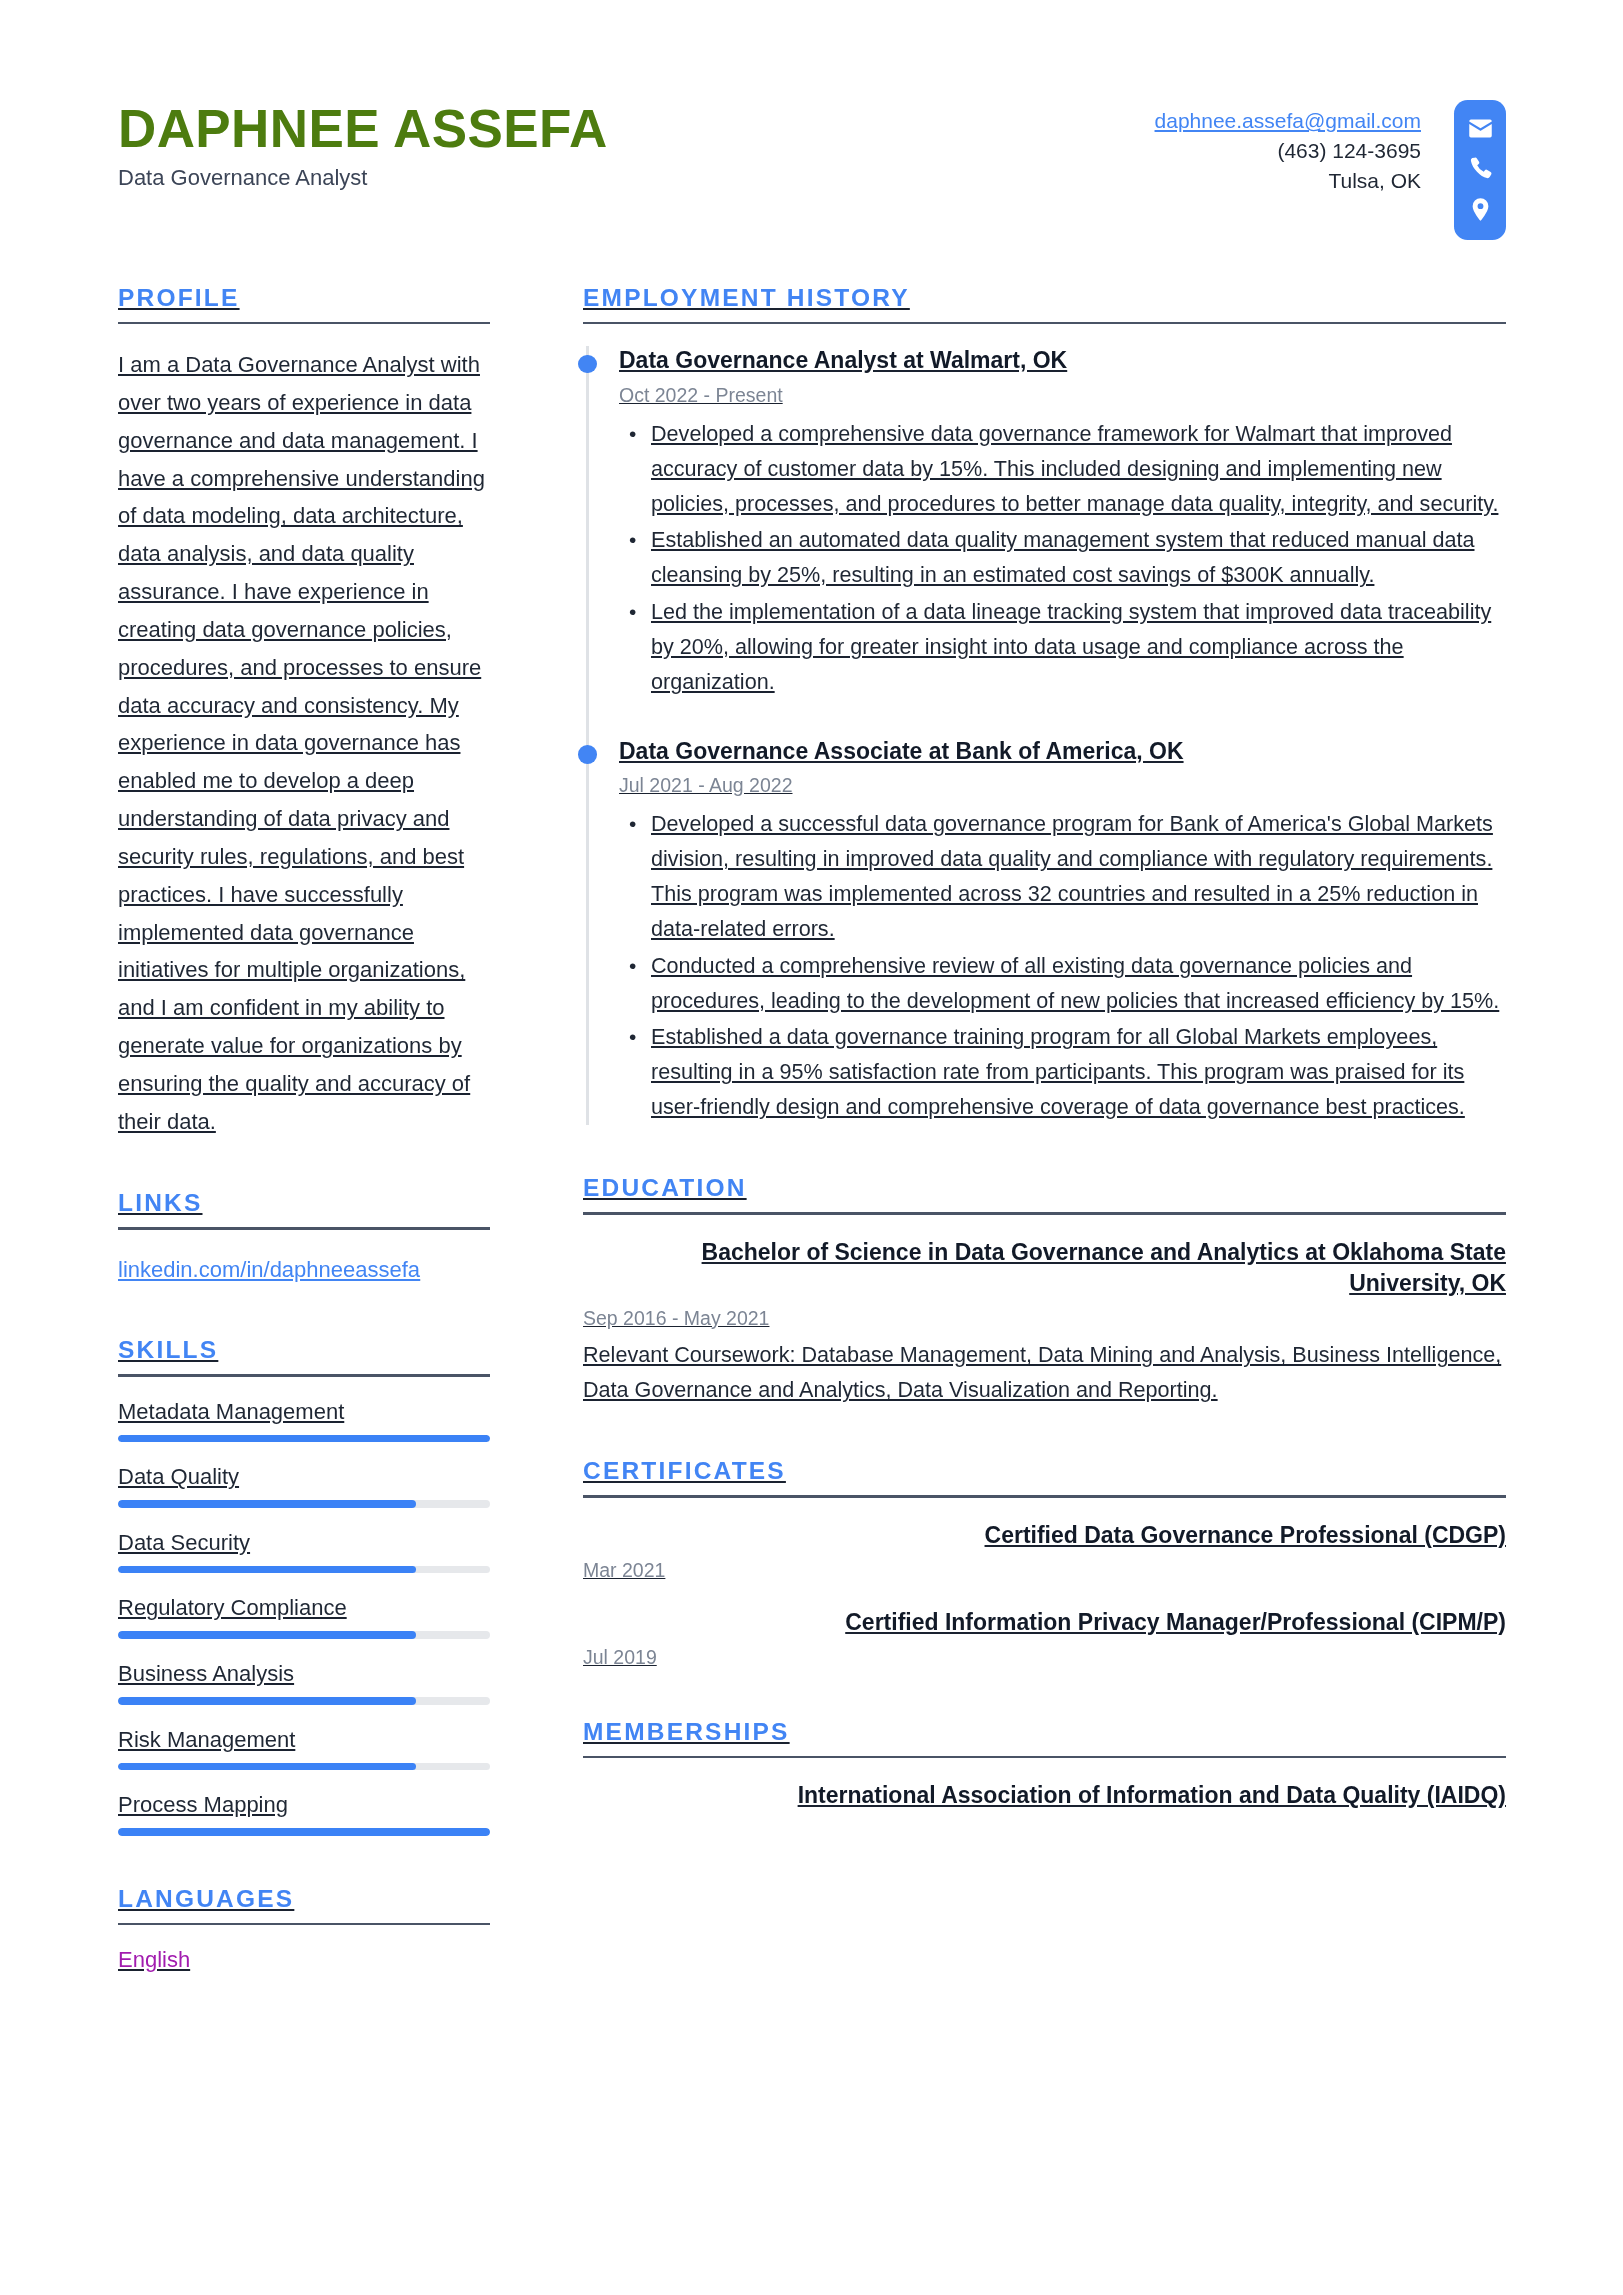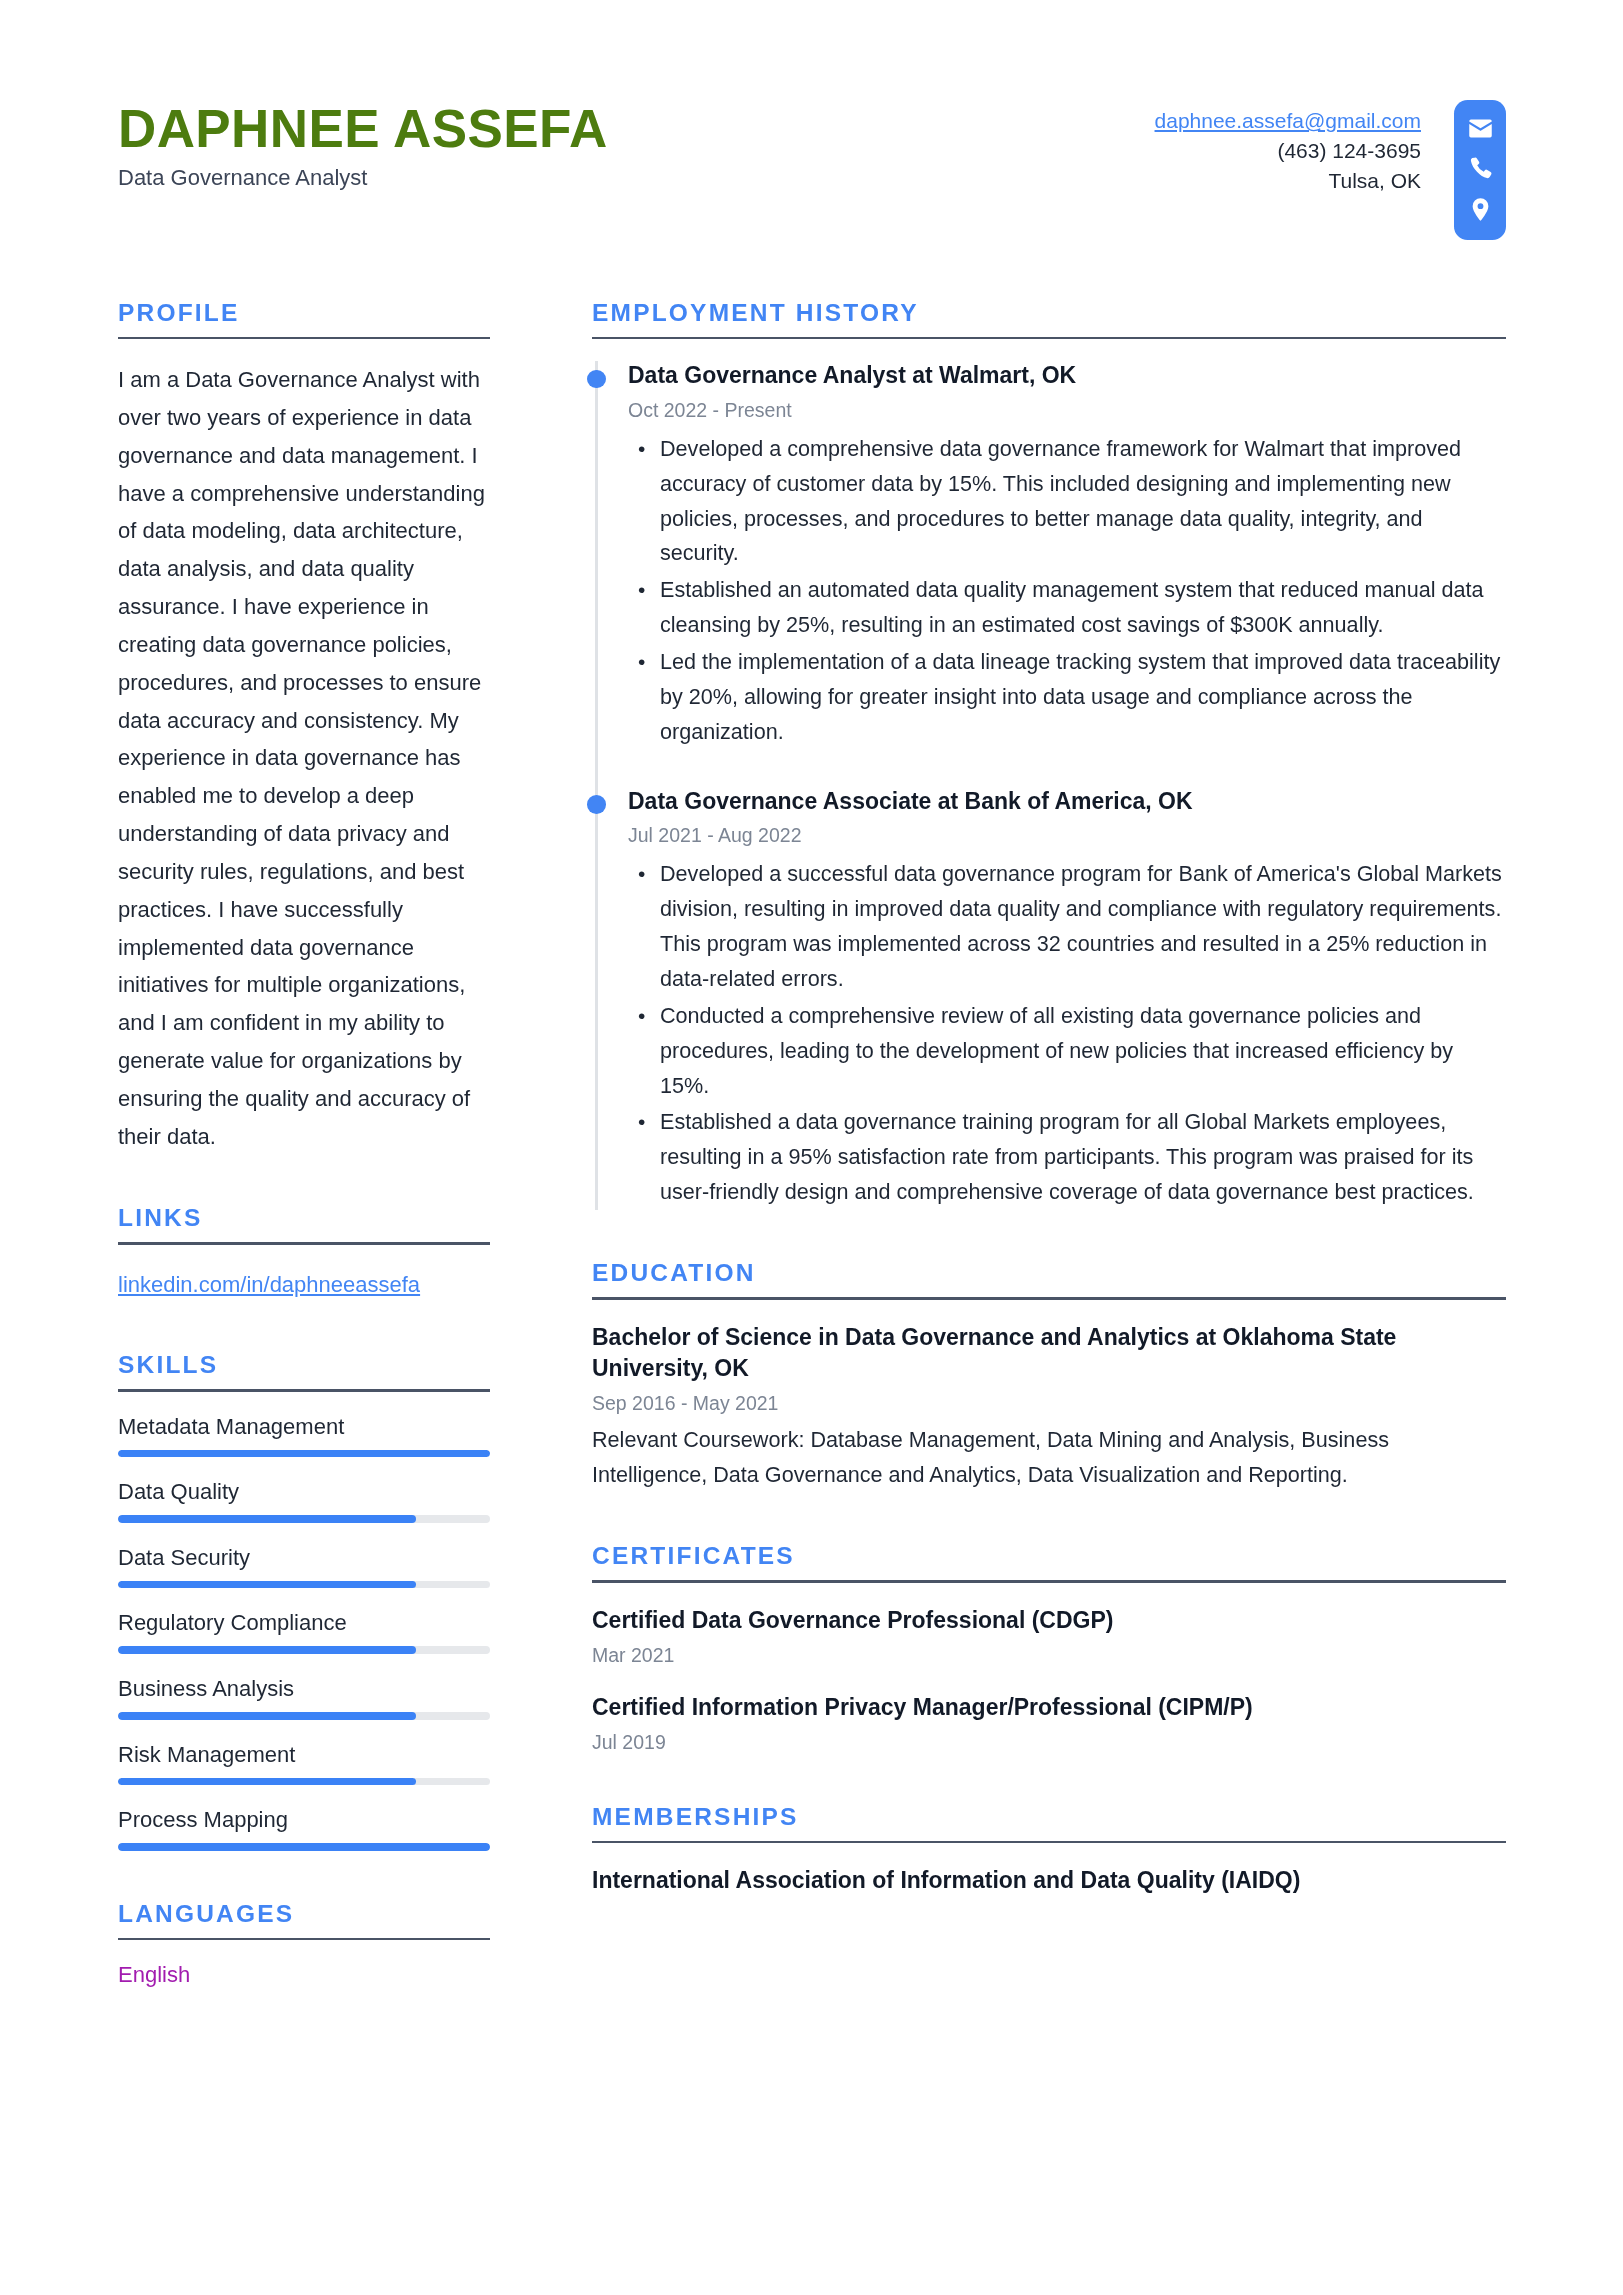--- a/index.html
+++ b/index.html
@@ -75,22 +75,23 @@
     flex-direction: column;
     align-items: center;
     gap: 13.5px;
   }
   .icon-rail svg { display: block; fill: #ffffff; }
 
   
   .body-cols {
     display: flex;
     align-items: flex-start;
-    gap: 9px;
-    margin-top: 25px;
+    gap: 0;
+    margin-top: 10px;
+    text-decoration: underline;
   }
   .col-left  { width: 431px; flex: 0 0 431px; padding-right: 59px; }
   .col-right { flex: 1 1 auto; padding-left: 34px; }
 
   
   .sec { margin-bottom: 49px; }
   .sec-title {
     font-size: 24.5px;
     font-weight: 700;
     color: #4285f4;
@@ -190,20 +191,21 @@
     top: 0;
     color: #1f2734;
     font-size: 21px;
   }
 
   .edu-title, .cert-title, .mem-title {
     font-size: 23px;
     font-weight: 700;
     color: #121a28;
     line-height: 1.36;
+    text-align: right;
   }
   .edu-dates, .cert-date {
     font-size: 19.5px;
     color: #7c8594;
     margin-top: 7.6px;
   }
   .edu-desc {
     font-size: 21.6px;
     line-height: 1.62;
     color: #1f2734;

